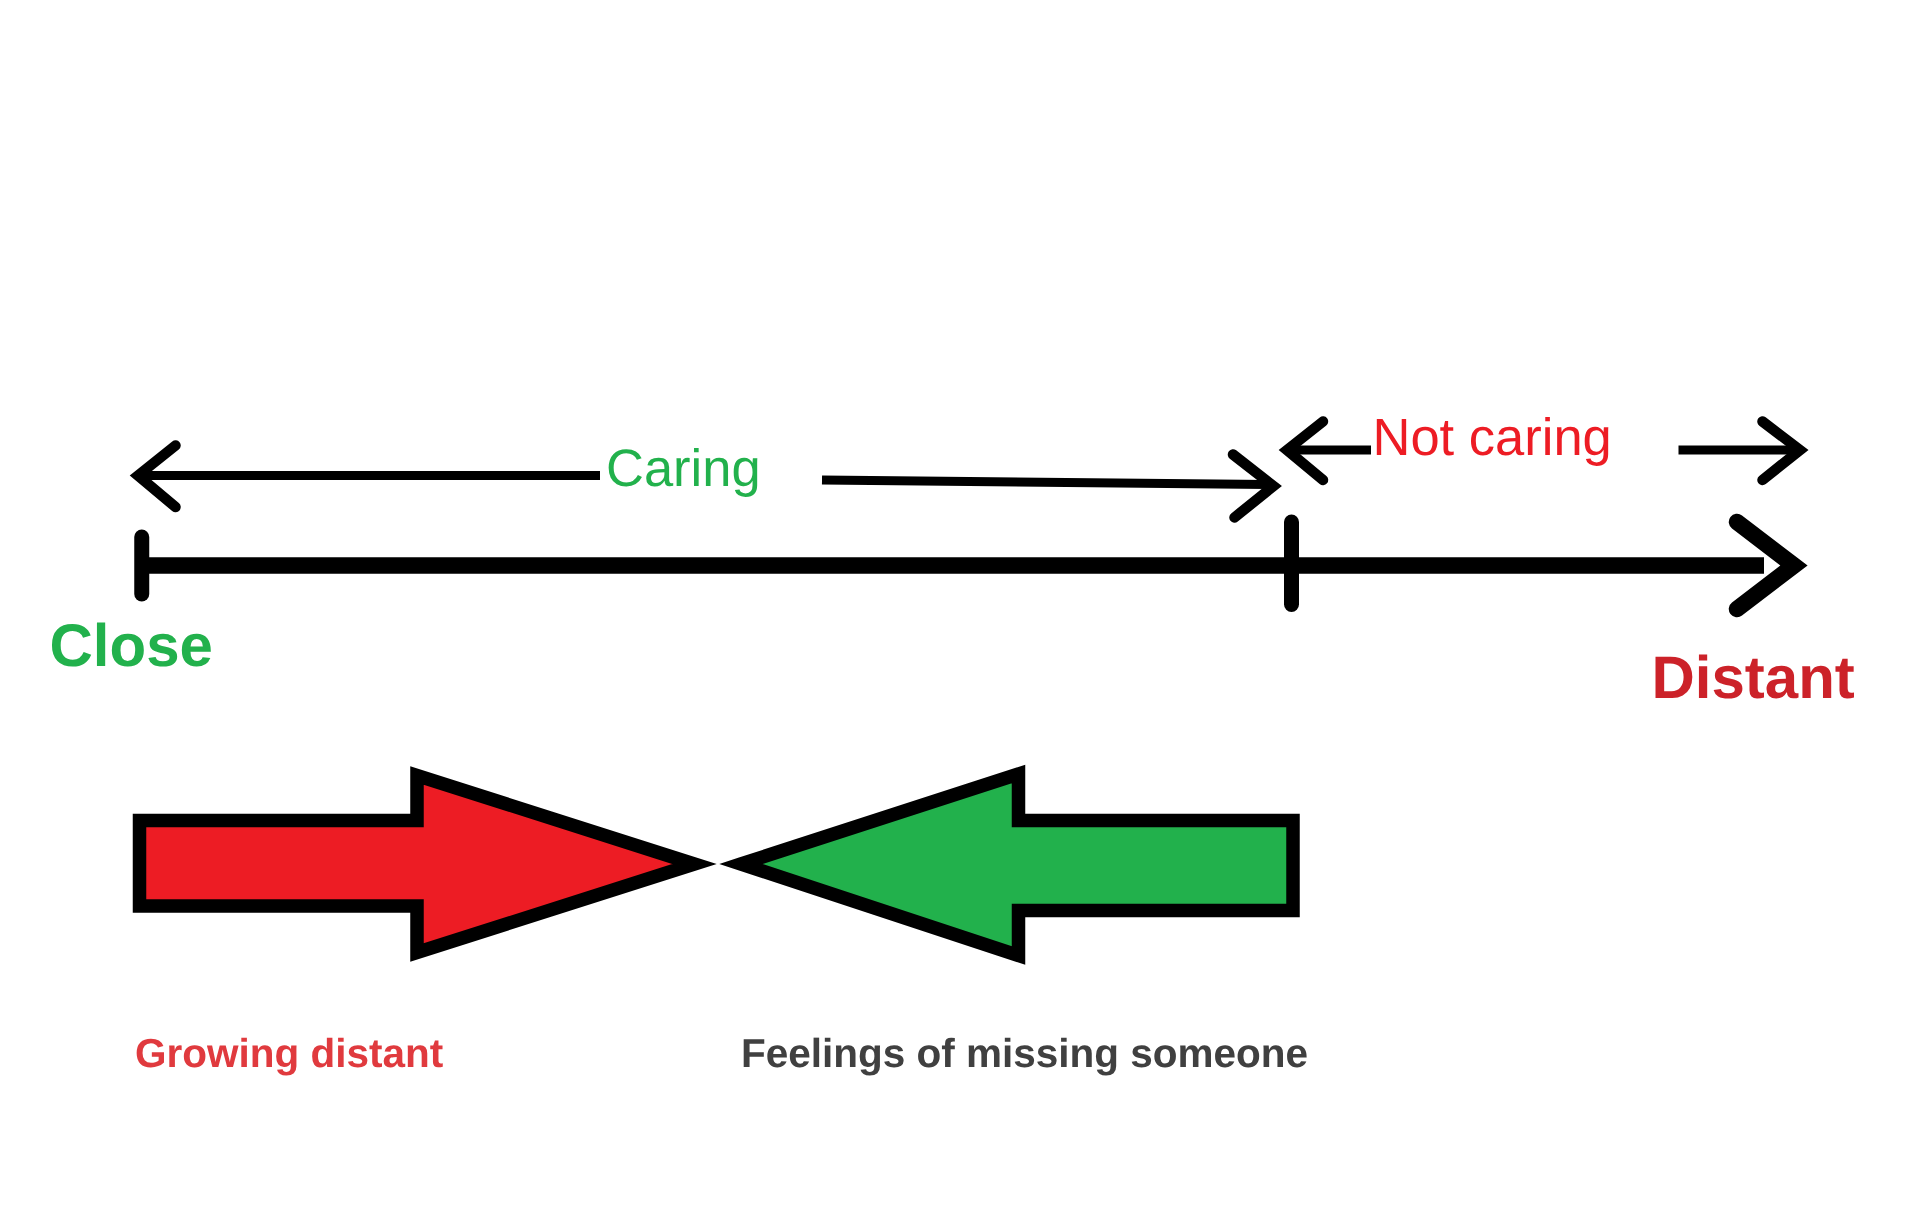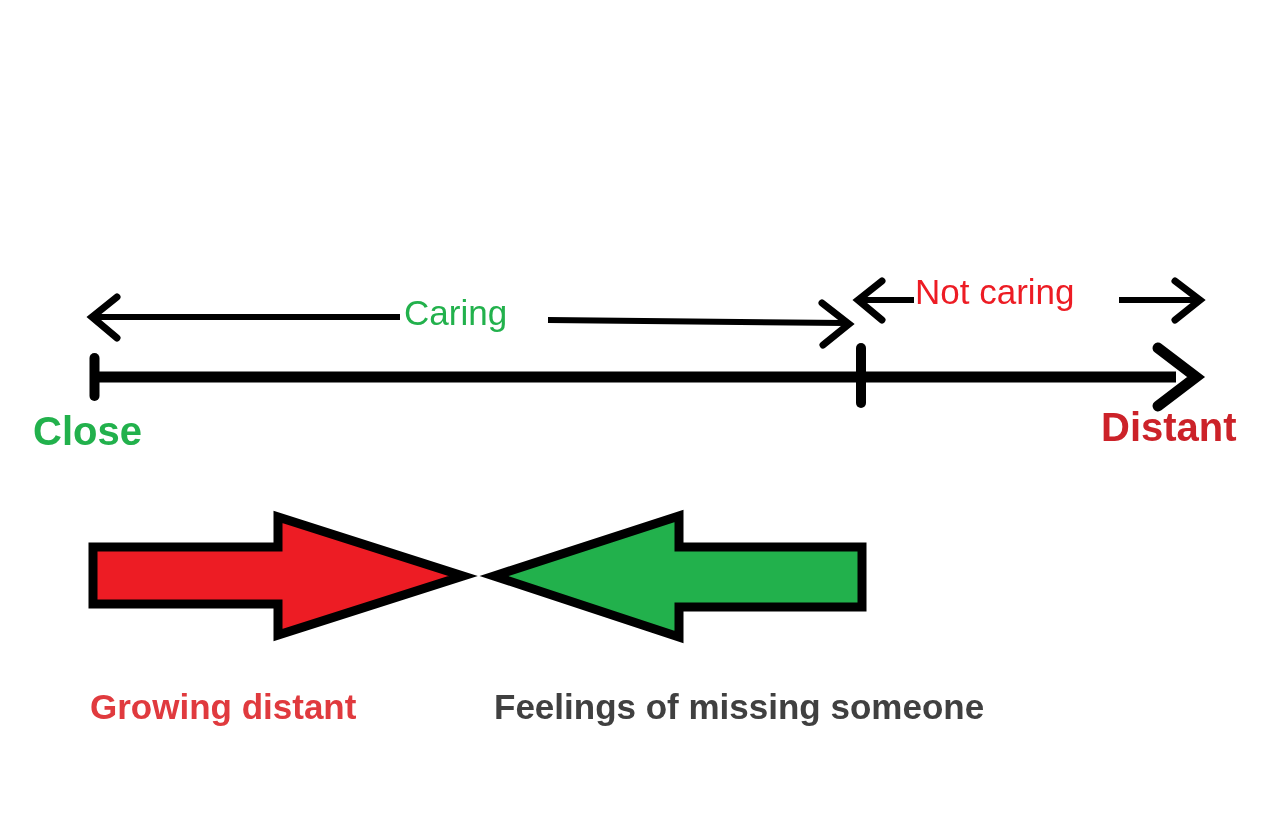--- a/index.html
+++ b/index.html
@@ -54,26 +54,26 @@
     font-size: 40px;
     font-weight: 700;
   }
   #label-close {
     left: 33px;
     top: 411px;
     color: #22B14C;
   }
   #label-distant {
     left: 1101px;
-    top: 407px;
+    top: 432px;
     color: #CC2229;
   }
   
   .caption-label {
-    font-size: 35px;
+    font-size: 27px;
     font-weight: 700;
   }
   #label-growing-distant {
     left: 90px;
     top: 689px;
     color: #E03A3E;
   }
   #label-feelings {
     left: 494px;
     top: 689px;

